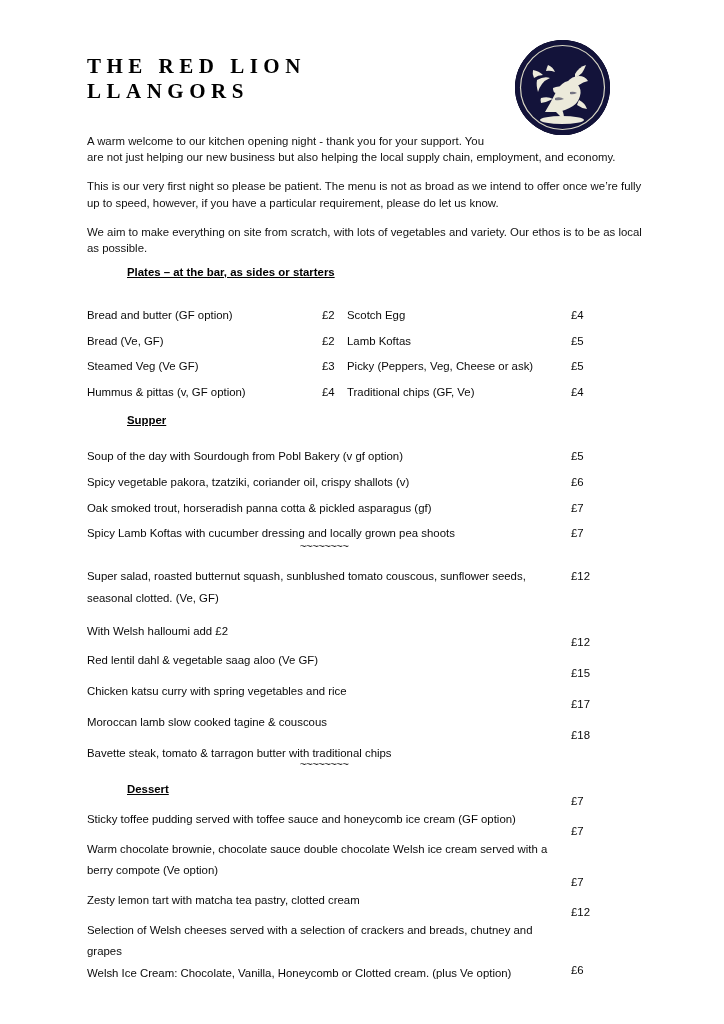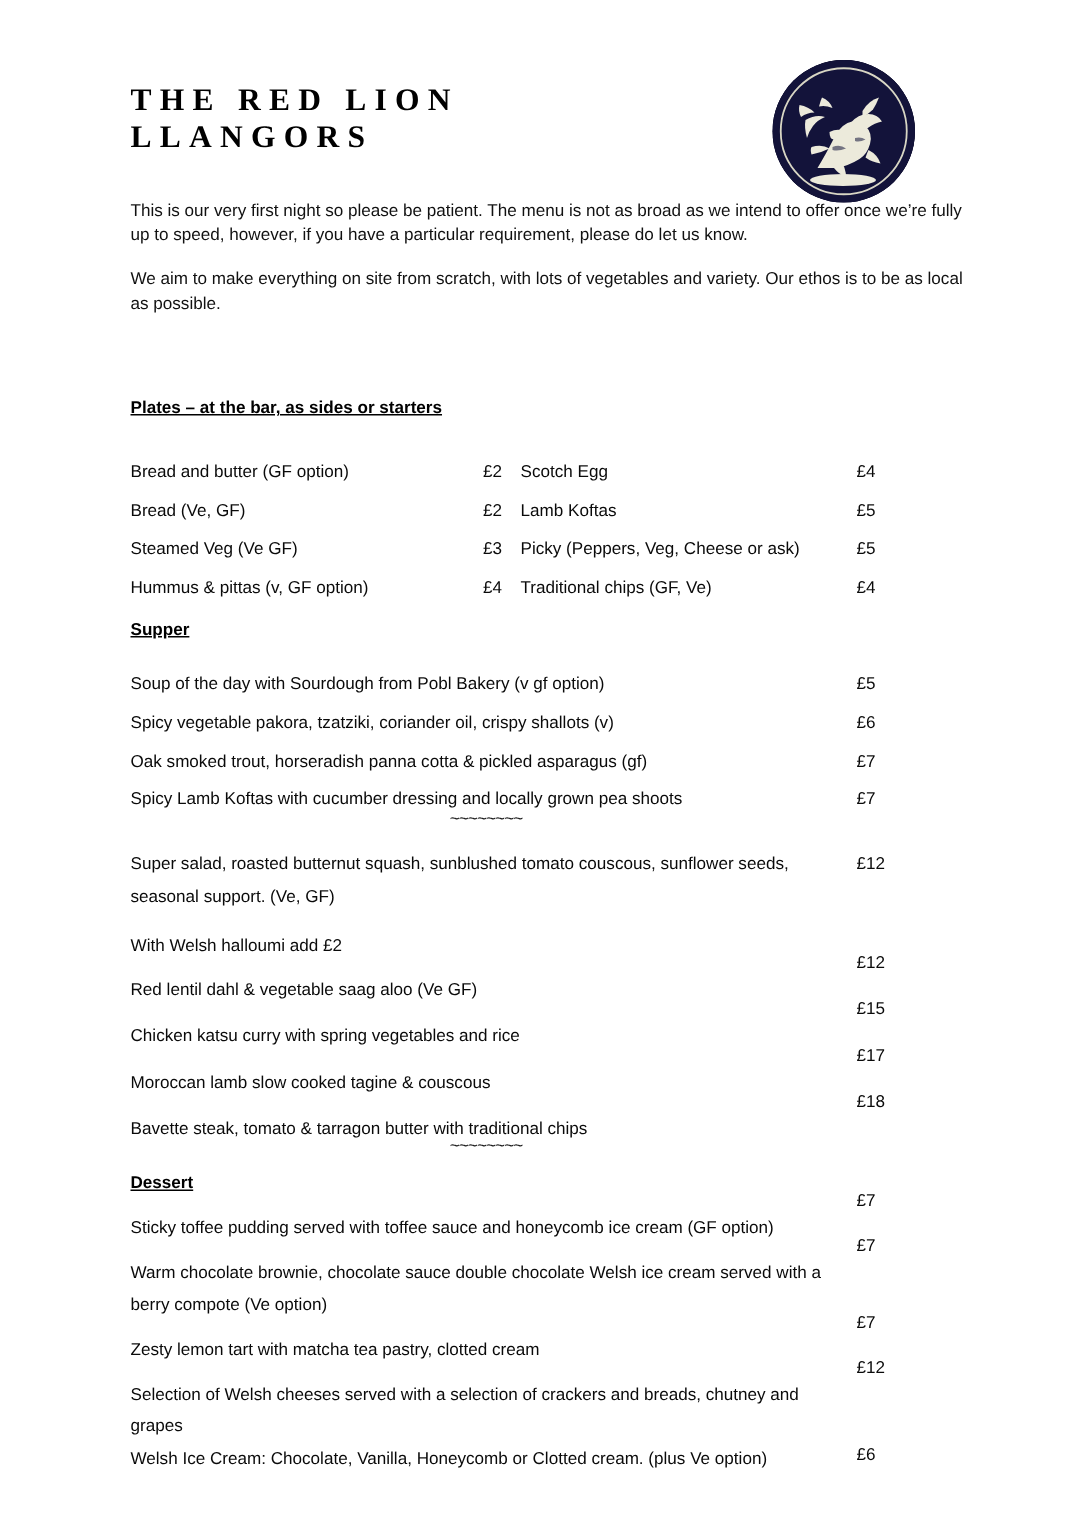--- a/index.html
+++ b/index.html
@@ -70,20 +70,21 @@
     color: #111;
   }
   .intro p:last-child { margin-bottom: 16px; }
 
   
   .section-heading {
     font-size: 11.4px;
     font-weight: bold;
     text-decoration: underline;
     color: #000;
+    margin-left: 40px;
   }
 
   .block {
     position: absolute;
     left: 87px;
     width: 556px;
   }
 
   
   .plates-rows { margin-top: 0; }
@@ -188,20 +189,24 @@
         </g>
         <g fill="#13133a" opacity="0.55">
           <path d="M40 58 q5-2 9 1 q-5 2-9 1 z"></path>
           <path d="M55 52 q4-1 7 1 q-4 2-7 1 z"></path>
         </g>
       </svg>
     </div>
   </div>
 
   <div class="intro">
+    <p>
+      <span>A warm welcome to our kitchen opening night - thank you for your support.  You</span><br>
+      <span>are not just helping our new business but also helping the local supply chain, employment, and economy.</span>
+    </p>
     <p>This is our very first night so please be patient.  The menu is not as broad as we intend to offer once we’re fully up to speed, however, if you have a particular requirement, please do let us know.</p>
     <p>We aim to make everything on site from scratch, with lots of vegetables and variety.  Our ethos is to be as local as possible.</p>
   </div>
 
   <div class="block" style="top: 266px;">
     <div class="section-heading">Plates – at the bar, as sides or starters</div>
     <div class="plates-rows" style="margin-top: 25px;">
       <div class="plate-row">
         <span class="name-left">Bread and butter (GF option)</span>
         <span class="price-left">£2</span>
@@ -254,21 +259,21 @@
   <div class="block" style="top: 540px;">
     <div class="squiggle">~~~~~~~~</div>
   </div>
 
   <div class="block" style="top: 566px;">
     <div class="offset-row">
       <div class="or-text">Super salad, roasted butternut squash, sunblushed tomato couscous, sunflower seeds,</div>
       <span class="or-price" style="top: 0;">£12</span>
     </div>
     <div class="offset-row" style="margin-top: 1px;">
-      <div class="or-text">seasonal support. (Ve, GF)</div>
+      <div class="or-text">seasonal clotted. (Ve, GF)</div>
     </div>
     <div class="static-note" style="margin-top: 12px;">With Welsh halloumi add £2</div>
 
     <div class="offset-row" style="margin-top: 8px;">
       <div class="or-text">Red lentil dahl &amp; vegetable saag aloo (Ve GF)</div>
       <span class="or-price" style="top: -18px;">£12</span>
     </div>
     <div class="offset-row" style="margin-top: 10px;">
       <div class="or-text">Chicken katsu curry with spring vegetables and rice</div>
       <span class="or-price" style="top: -18px;">£15</span>

